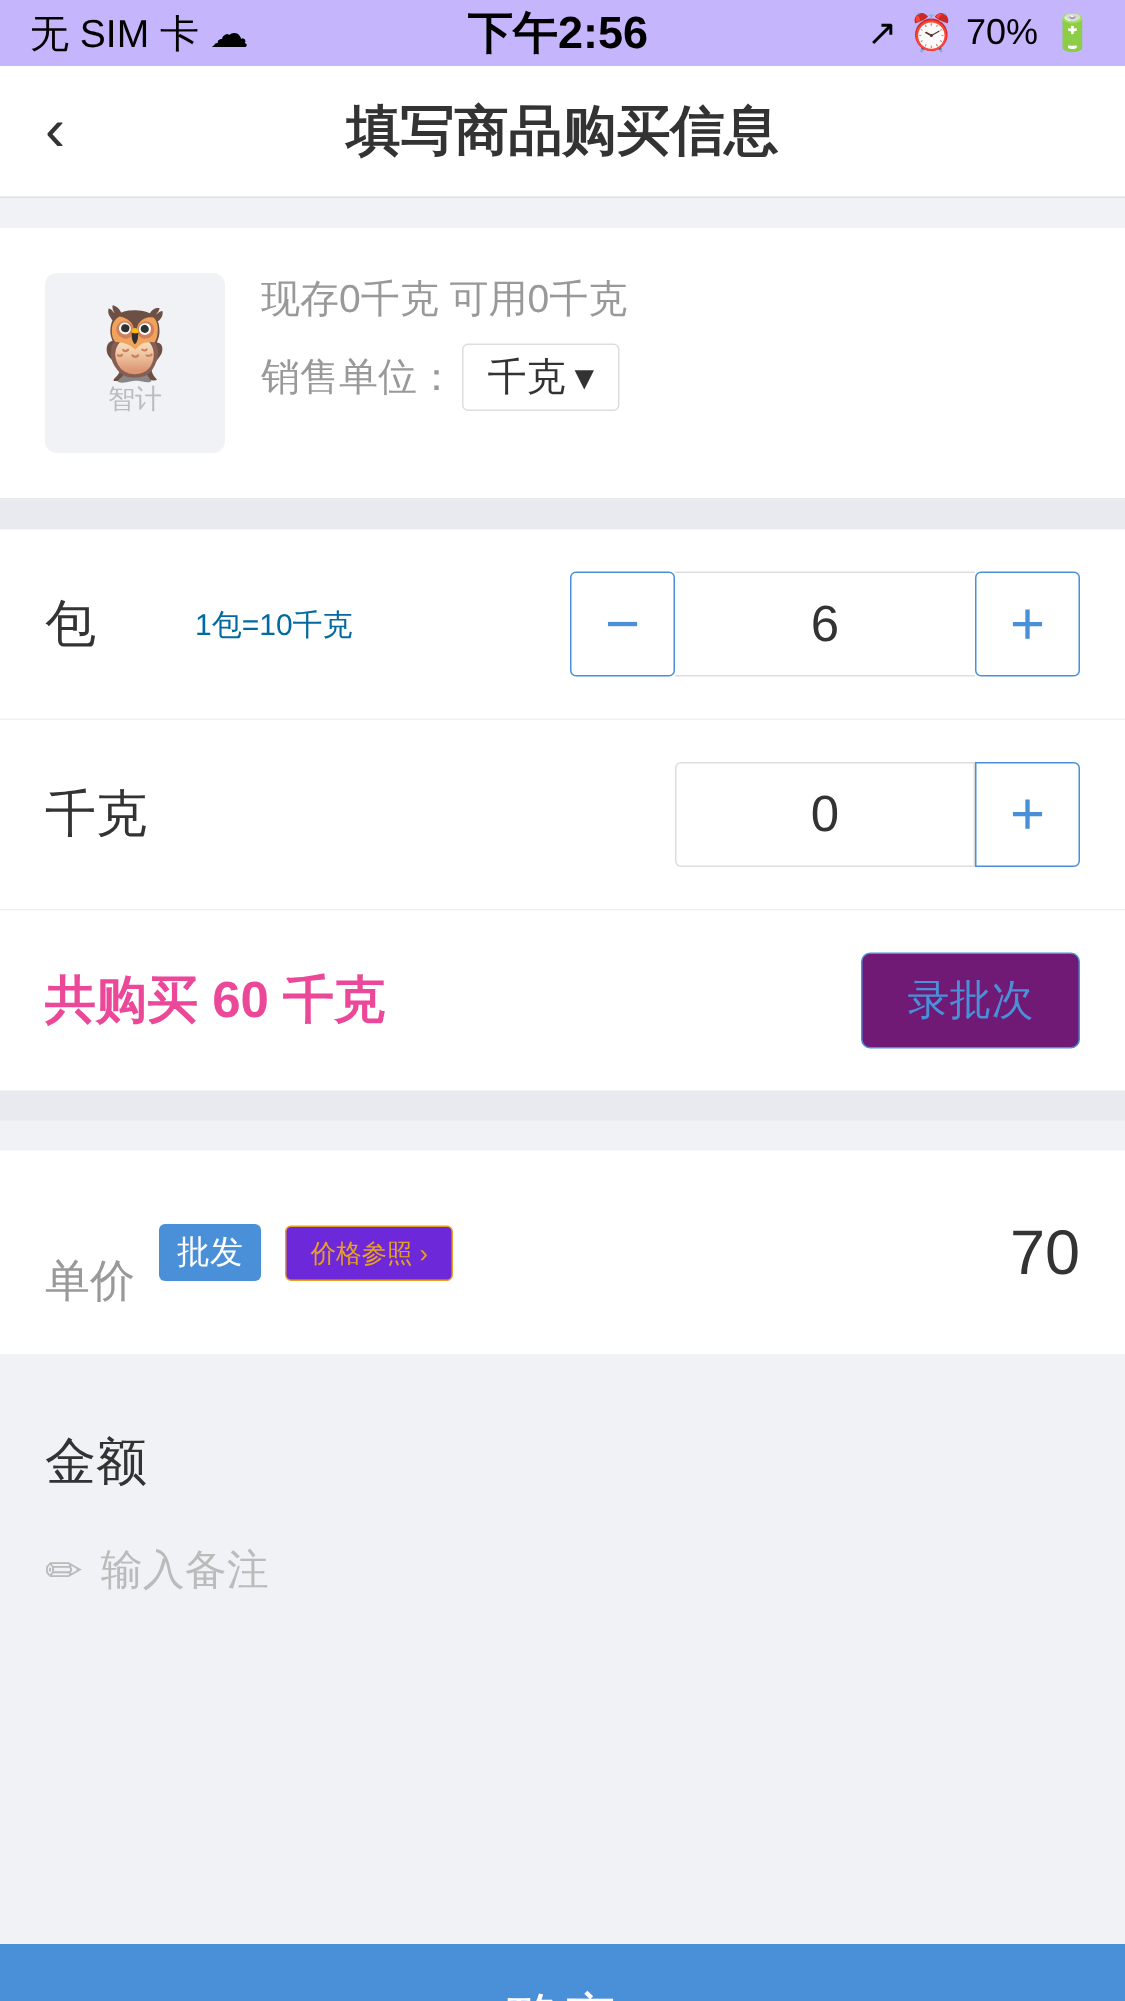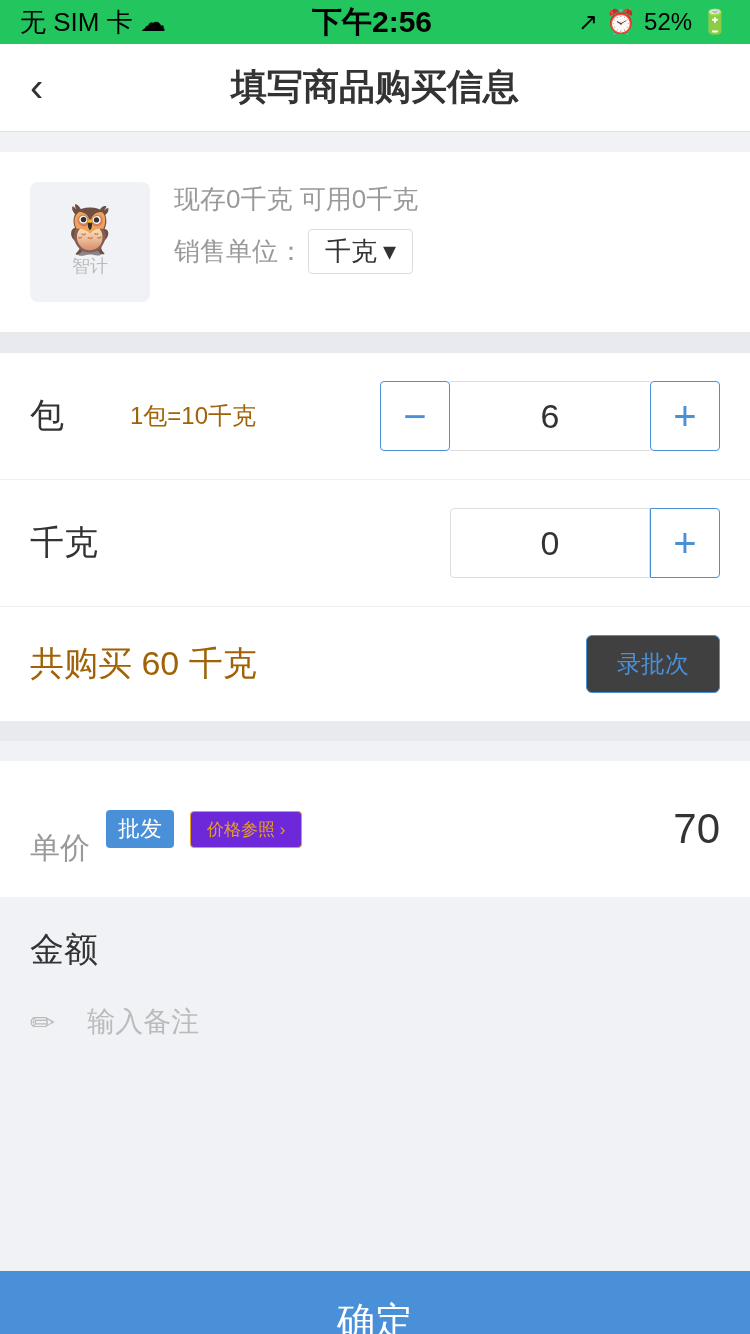--- a/index.html
+++ b/index.html
@@ -10,21 +10,21 @@
       font-family: -apple-system, "PingFang SC", "Helvetica Neue", sans-serif;
       background: #f0f2f5;
       display: flex;
       flex-direction: column;
     }
 
     
     .status-bar {
       width: 750px;
       height: 44px;
-      background: #22c55e;
+      background: #c4b5fd;
       display: flex;
       align-items: center;
       justify-content: space-between;
       padding: 0 20px;
       font-size: 28px;
       font-weight: 500;
     }
     .status-left {
       display: flex;
       align-items: center;
@@ -159,22 +159,22 @@
       border-bottom: 1px solid #f0f0f0;
       gap: 20px;
     }
     .input-label {
       font-size: 34px;
       color: #333;
       font-weight: 500;
       min-width: 80px;
     }
     .input-hint {
-      font-size: 24px;
-      color: #a16207;
+      font-size: 20px;
+      color: #0369a1;
       flex: 1;
     }
     .number-control {
       display: flex;
       align-items: center;
       gap: 0;
       margin-left: auto;
     }
     .num-btn {
       width: 70px;
@@ -215,30 +215,30 @@
     
     .total-row {
       background: #fff;
       display: flex;
       align-items: center;
       justify-content: space-between;
       padding: 28px 30px;
     }
     .total-text {
       font-size: 34px;
-      color: #a16207;
-      font-weight: 400;
+      color: #ec4899;
+      font-weight: 700;
     }
     .batch-btn {
       border: 1px solid #4a90d9;
       border-radius: 6px;
       padding: 12px 30px;
-      font-size: 24px;
+      font-size: 28px;
       color: #4a90d9;
-      background: #404040;
+      background: #701a75;
       cursor: pointer;
     }
 
     
     .price-section {
       background: #fff;
       margin-top: 20px;
       padding: 28px 30px;
     }
     .price-row {
@@ -281,20 +281,21 @@
     
     .amount-section {
       background: #f0f2f5;
       padding: 30px 30px 20px 30px;
     }
     .amount-row {
       display: flex;
       align-items: flex-start;
       gap: 32px;
       margin-bottom: 20px;
+      margin-top: 19px;
     }
     .amount-label {
       font-size: 34px;
       color: #333;
       font-weight: 500;
     }
     .amount-value {
       font-size: 42px;
       color: #333;
       font-weight: 600;
@@ -305,21 +306,20 @@
       gap: 12px;
       padding: 10px 0;
     }
     .note-icon {
       font-size: 30px;
       color: #bbb;
     }
     .note-text {
       font-size: 28px;
       color: #bbb;
-      margin-left: 20px;
     }
 
     
     .spacer {
       flex: 1;
       background: #f0f2f5;
       min-height: 200px;
     }
 
     
@@ -349,21 +349,21 @@
 <body>
 
 <div class="status-bar">
   <div class="status-left">
     <span>无 SIM 卡 ☁</span>
   </div>
   <div class="status-center">下午2:56</div>
   <div class="status-right">
     <span>↗</span>
     <span>⏰</span>
-    <span>52%</span>
+    <span>70%</span>
     <span>🔋</span>
   </div>
 </div>
 
 <div class="nav-bar">
   <div class="nav-back">‹</div>
   <div class="nav-title">填写商品购买信息</div>
 </div>
 
 <div class="product-card">

